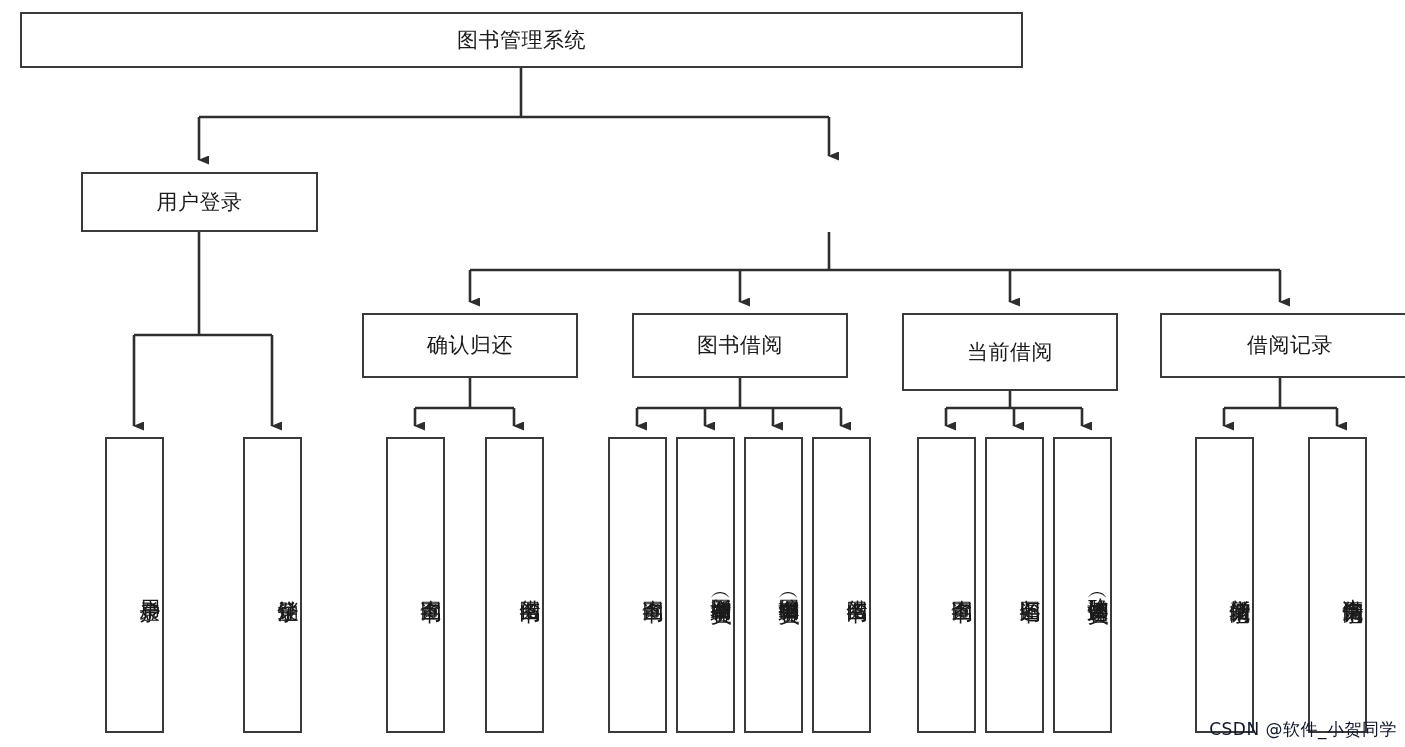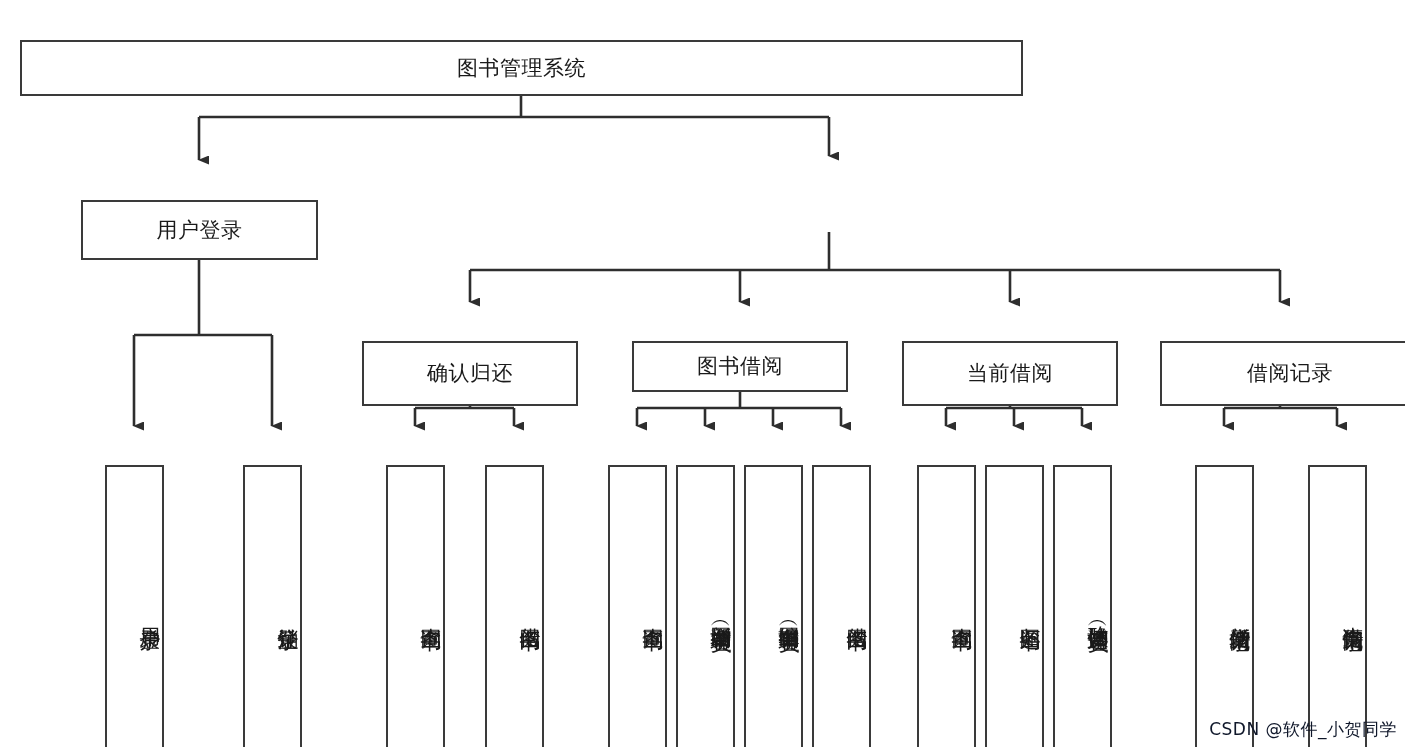--- a/index.html
+++ b/index.html
@@ -28,21 +28,20 @@
   .node {
     position: absolute;
     box-sizing: border-box;
     background: #ffffff;
     border: 2px solid #3a3a3a;
     display: flex;
     align-items: center;
     justify-content: center;
     color: #1a1a1a;
     line-height: 1.18;
-    margin-top: 28px;
   }
   .node.horiz {
     font-size: 21px;
     letter-spacing: 0.5px;
   }
   .node.vert {
     writing-mode: vertical-rl;
     text-orientation: upright;
     font-size: 21px;
     letter-spacing: 1px;
@@ -131,25 +130,25 @@
 
   <div class="node horiz" style="left:81px; top:172px; width:237px; height:60px;">
     <span class="hlabel">用户登录</span>
   </div>
 
 
   <div class="node horiz" style="left:362px; top:313px; width:216px; height:65px;">
     <span class="hlabel">确认归还</span>
   </div>
 
-  <div class="node horiz" style="left:632px; top:313px; width:216px; height:51px;">
+  <div class="node horiz" style="left:632px; top:313px; width:216px; height:65px;">
     <span class="hlabel">图书借阅</span>
   </div>
 
-  <div class="node horiz" style="left:902px; top:313px; width:216px; height:65px;">
+  <div class="node horiz" style="left:902px; top:313px; width:216px; height:78px;">
     <span class="hlabel">当前借阅</span>
   </div>
 
   <div class="node horiz" style="left:1160px; top:313px; width:260px; height:65px;">
     <span class="hlabel">借阅记录</span>
   </div>
 
   <div class="node vert" style="left:105px; top:437px; width:59px; height:296px;">
     <span class="vlabel">用户登录</span>
   </div>

